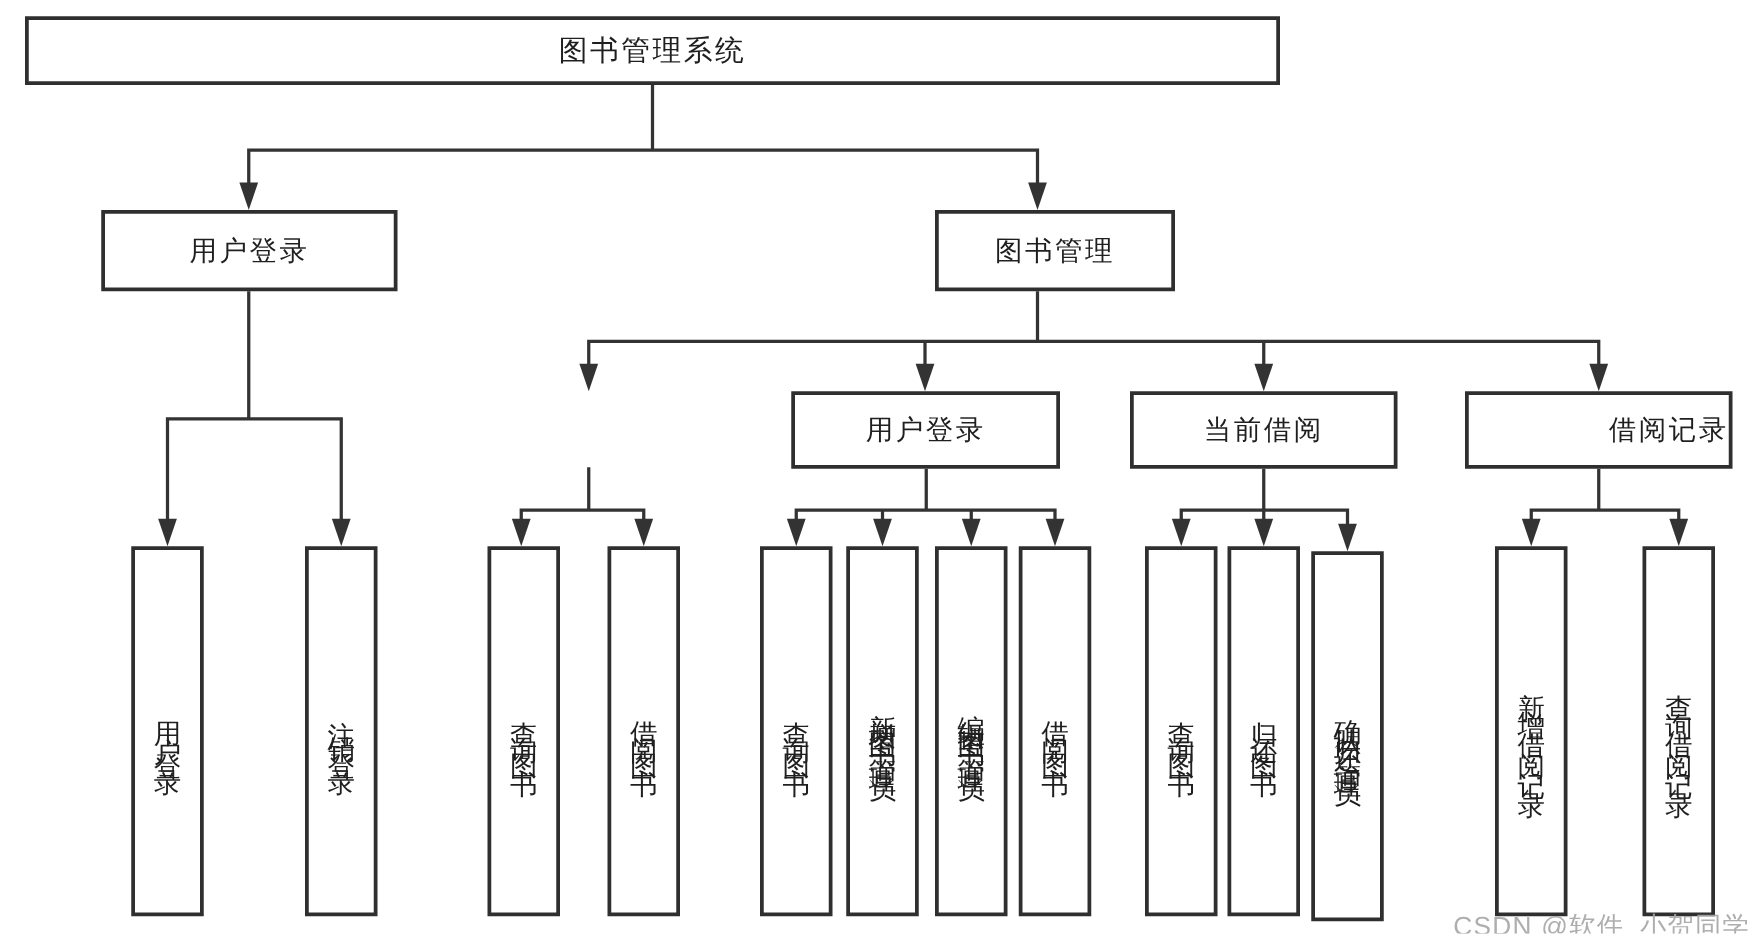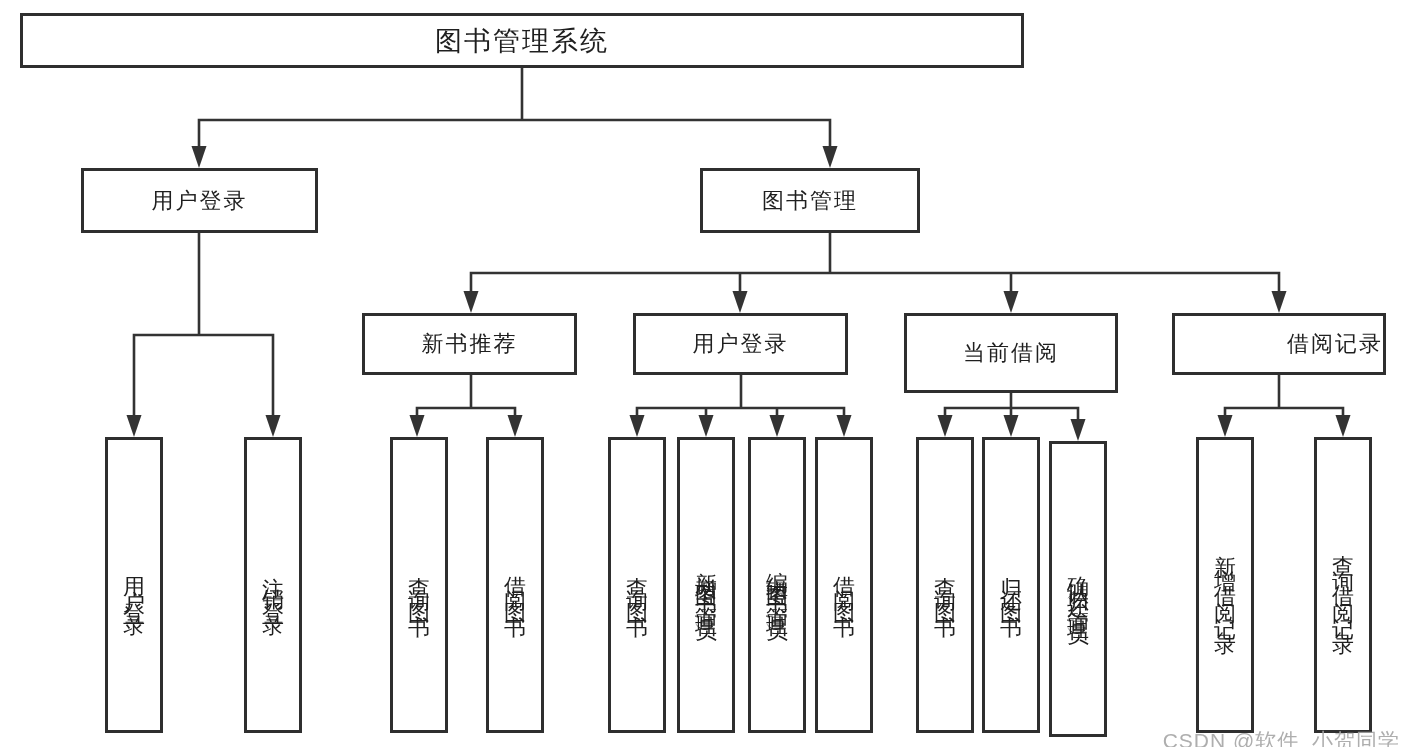--- a/index.html
+++ b/index.html
@@ -20,21 +20,21 @@
     position: absolute;
     box-sizing: border-box;
     background: #ffffff;
     border: 3px solid #2f2f2f;
     display: flex;
     align-items: center;
     justify-content: center;
     color: #1f1f1f;
   }
   .h-box { font-size: 22px; letter-spacing: 2px; }
-  .root-box { font-size: 27px; }
+  .root-box { font-size: 23px; }
   .v-box { font-size: 22px; }
   .v-box .vtext {
     writing-mode: vertical-lr;
     text-orientation: mixed;
     letter-spacing: 13px;
     line-height: 1;
     white-space: nowrap;
   }
   .v-box.med .vtext  { letter-spacing: 16px; }
   .v-box.long .vtext { letter-spacing: 7px; }
@@ -94,31 +94,28 @@
     </g>
   </svg>
 
   <div class="box h-box root-box" style="left:20px; top:13px; width:1004px; height:55px;">
     <span>图书管理系统</span>
   </div>
 
   <div class="box h-box" style="left:81px; top:168px; width:237px; height:65px;">
     <span>用户登录</span>
   </div>
-  <div class="box h-box" style="left:700px; top:168px; width:220px; height:65px;">
+  <div class="box h-box" style="left:748px; top:168px; width:192px; height:65px;">
     <span>图书管理</span>
   </div>
 
-  <div class="box h-box" style="left:362px; top:313px; width:215px; height:62px;">
-    <span>新书推荐</span>
-  </div>
   <div class="box h-box" style="left:633px; top:313px; width:215px; height:62px;">
     <span>用户登录</span>
   </div>
-  <div class="box h-box" style="left:904px; top:313px; width:214px; height:80px;">
+  <div class="box h-box" style="left:904px; top:313px; width:214px; height:62px;">
     <span>当前借阅</span>
   </div>
   <div class="box h-box" style="left:1172px; top:313px; width:214px; height:62px;justify-content:flex-end;">
     <span>借阅记录</span>
   </div>
 
   <div class="box v-box" style="left:105px; top:437px; width:58px; height:296px;">
     <span class="vtext">用户登录</span>
   </div>
   <div class="box v-box" style="left:244px; top:437px; width:58px; height:296px;">

